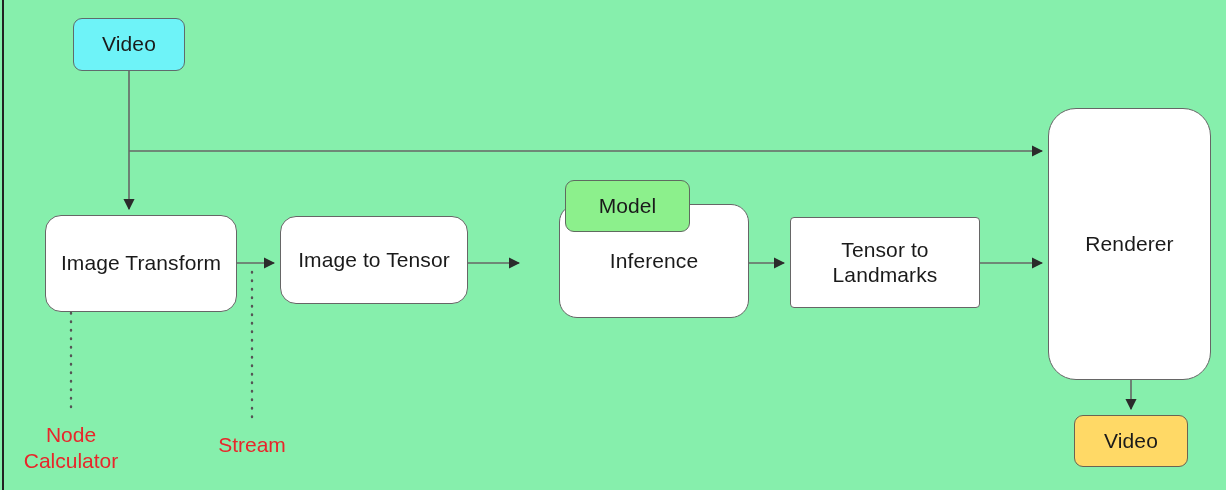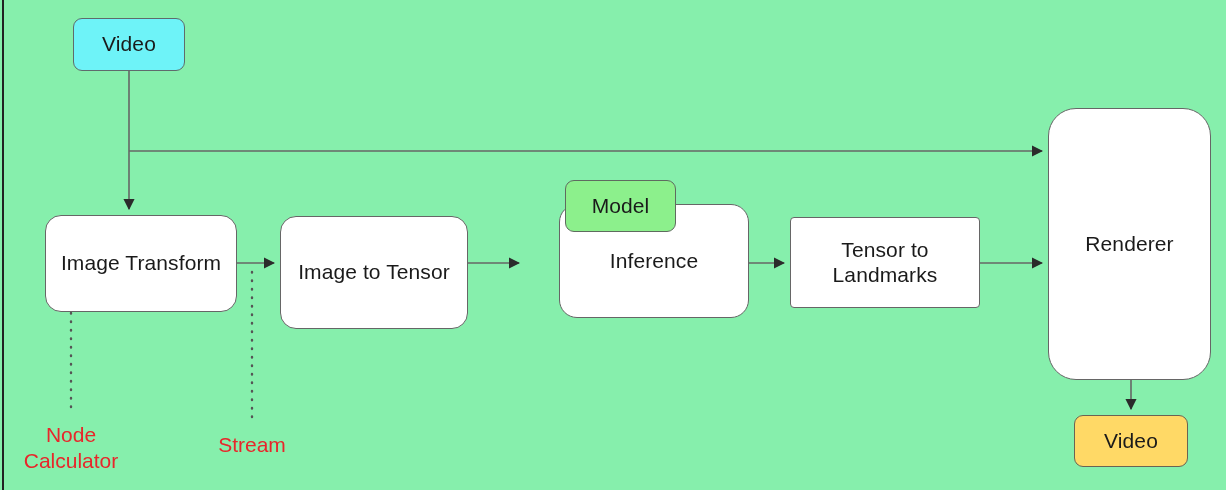--- a/index.html
+++ b/index.html
@@ -61,37 +61,37 @@
     width: 192px;
     height: 97px;
     border-radius: 16px;
     z-index: 3;
     margin-left: 12px;
   }
   .node-image-to-tensor {
     left: 280px;
     top: 216px;
     width: 188px;
-    height: 113px;
+    height: 88px;
     border-radius: 16px;
     z-index: 3;
   }
   .node-inference {
     left: 525px;
     top: 204px;
     width: 190px;
     height: 114px;
     border-radius: 18px;
     z-index: 3;
     margin-left: 34px;
   }
   .node-model {
     left: 565px;
     top: 180px;
-    width: 111px;
+    width: 125px;
     height: 52px;
     border-radius: 9px;
     background: #8cf08c;
     border-color: #5f6b5f;
     z-index: 6;
   }
   .node-tensor-to-landmarks {
     left: 790px;
     top: 217px;
     width: 190px;

